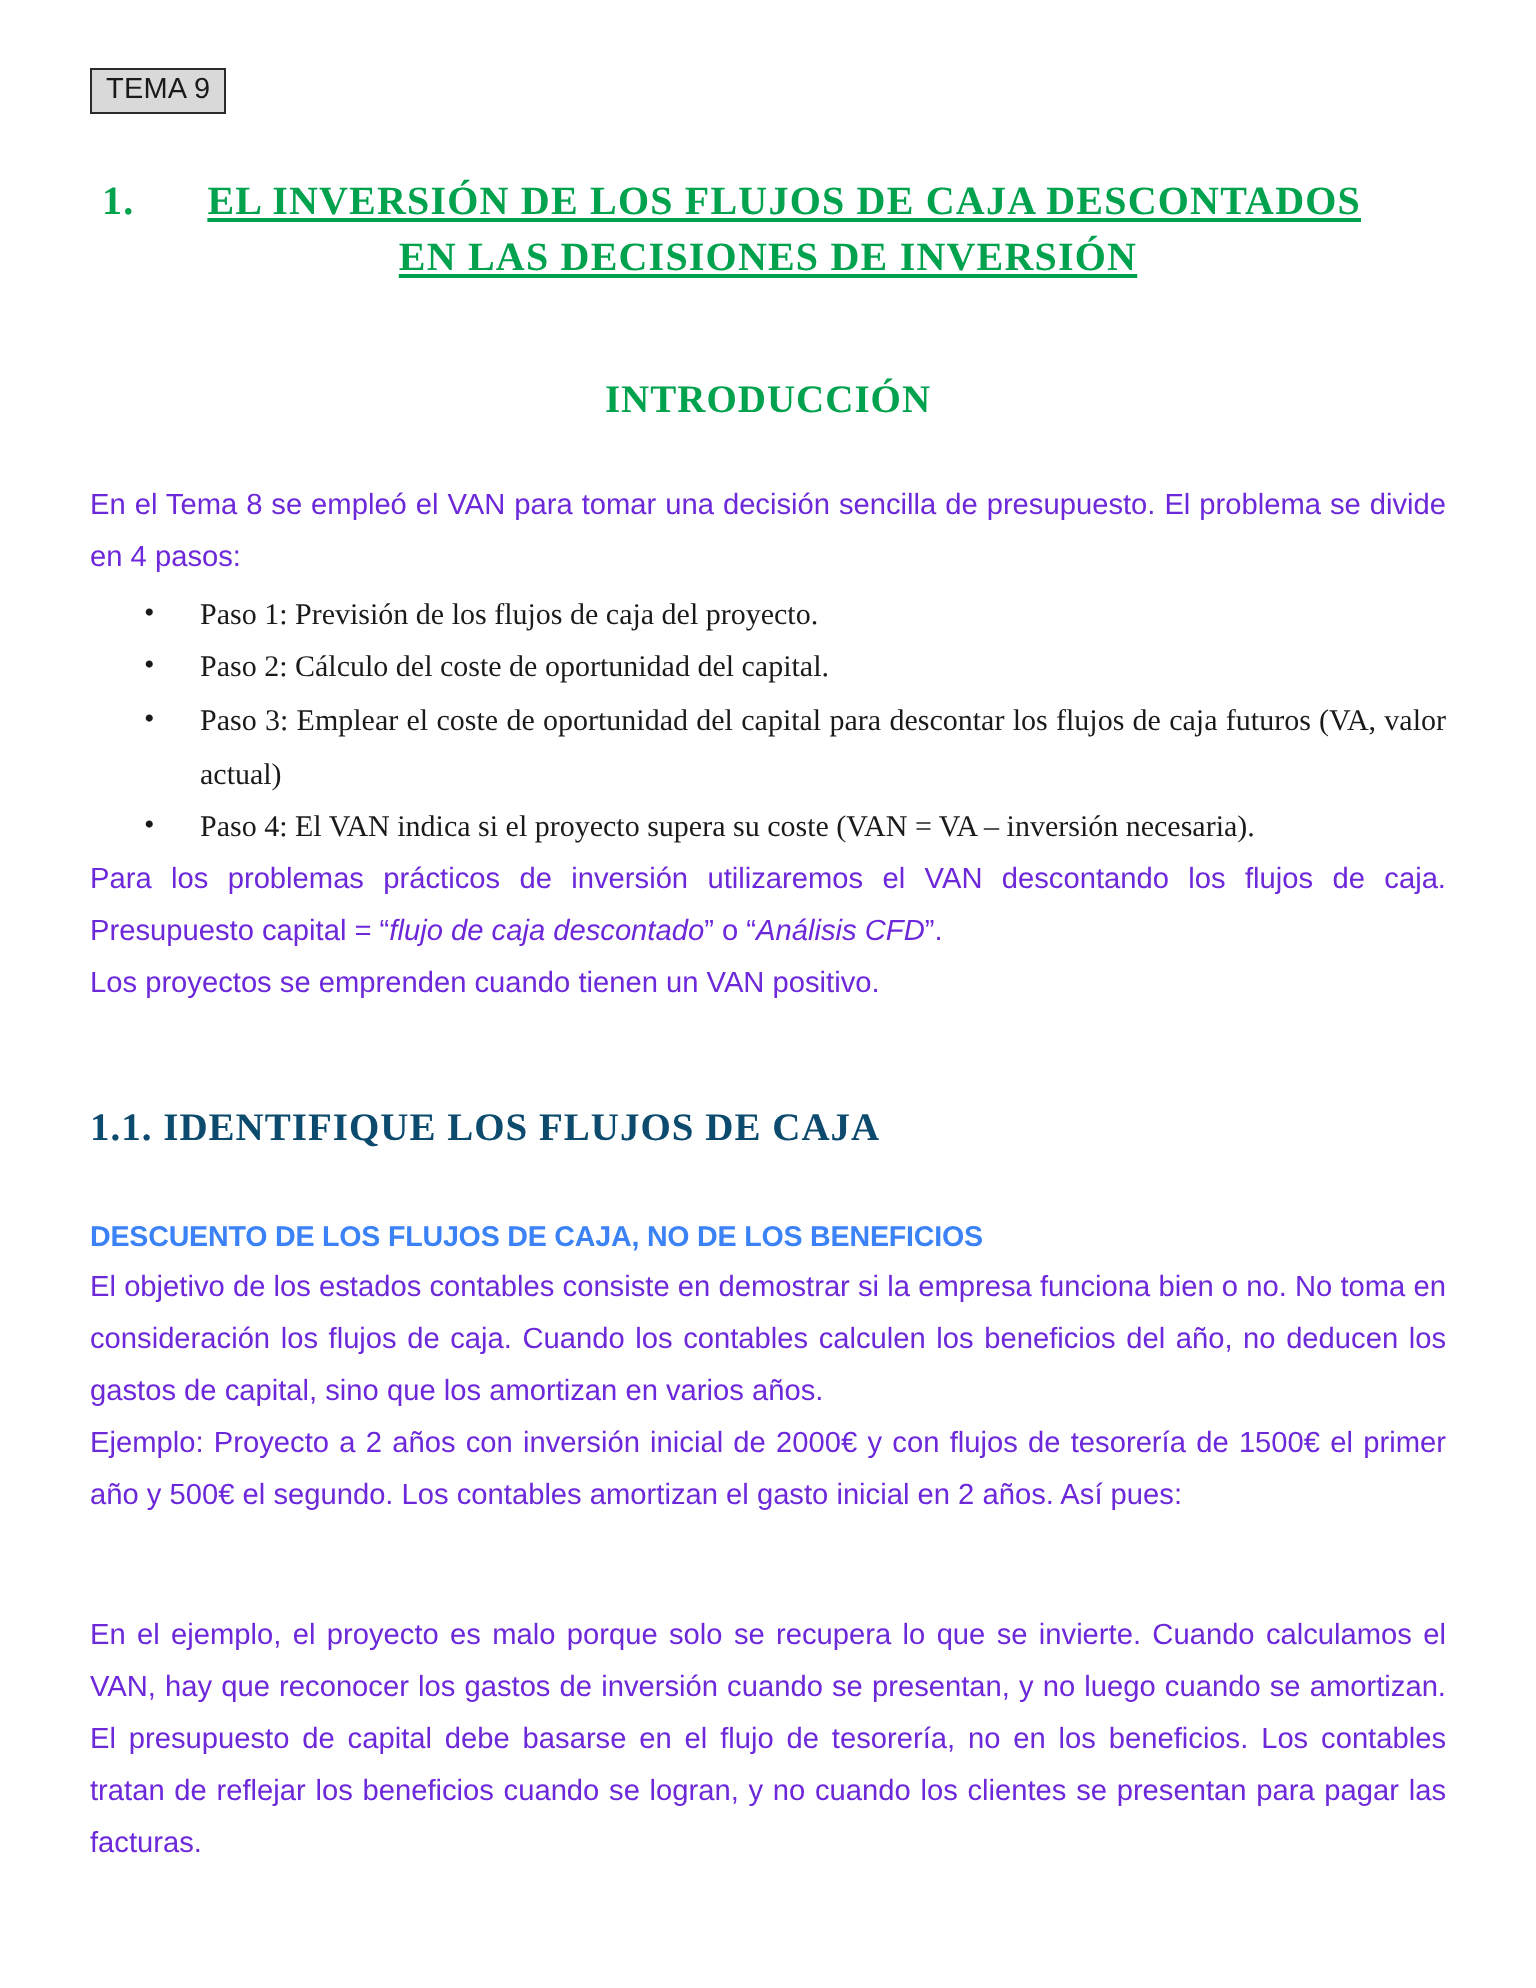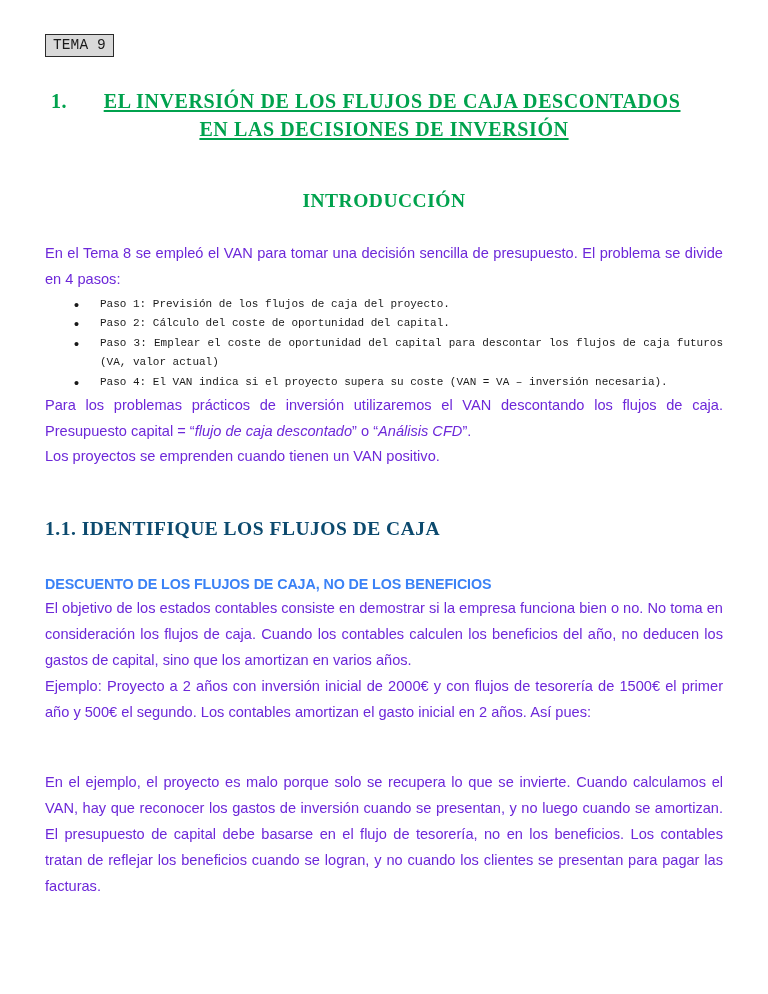--- a/index.html
+++ b/index.html
@@ -28,21 +28,21 @@
   
   .tema-row {
     padding-top: 34px;
     padding-left: 45px;
   }
   .tema-box {
     display: inline-block;
     background: #d9d9d9;
     border: 1px solid #2b2b2b;
     padding: 1px 7px 2px 7px;
-    font-family: Liberation Mono, monospace;
+    font-family: Liberation Sans, sans-serif;
     font-size: 14.5px;
     line-height: 1.25;
     color: #1a1a1a;
     letter-spacing: 0.1px;
   }
 
   
   .h-main {
     margin: 31px 0 0 0;
     font-family: "Liberation Serif", serif;
@@ -117,22 +117,22 @@
   
   ul.steps {
     list-style: none;
     margin: 2px 0 0 0;
     padding: 0;
   }
   ul.steps > li {
     position: relative;
     padding-left: 55px;
     margin: 0;
-    font-family: Liberation Mono, monospace;
-    font-size: 11px;
+    font-family: Liberation Serif, serif;
+    font-size: 15px;
     line-height: 1.78;
     color: #1a1a1a;
     text-align: justify;
     text-justify: inter-word;
   }
   ul.steps > li::before {
     content: "\2022";
     position: absolute;
     left: 27px;
     top: -1px;

